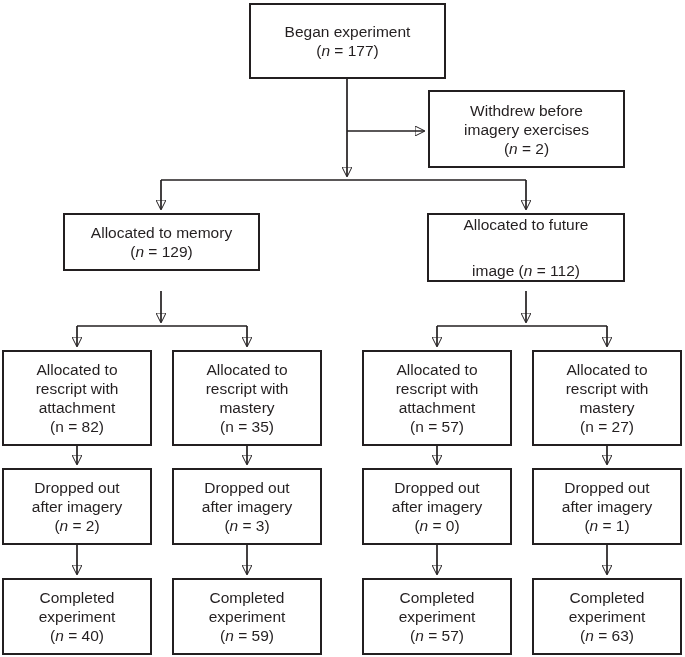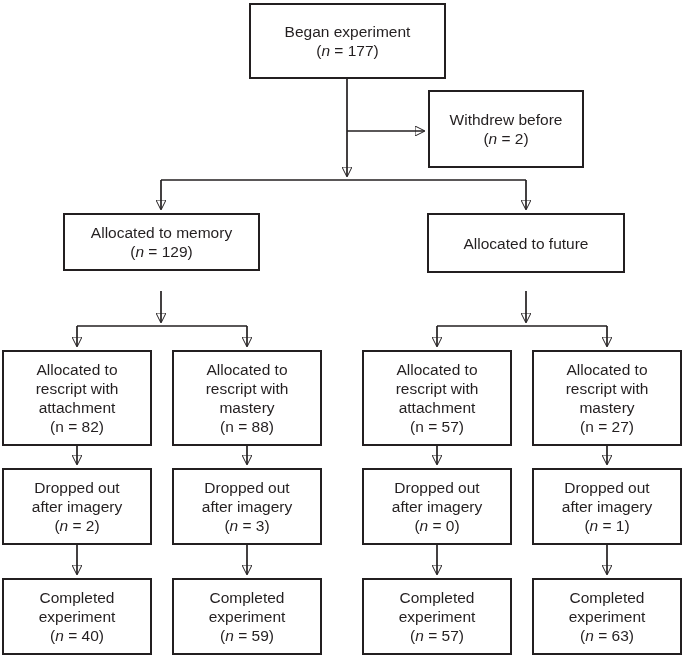--- a/index.html
+++ b/index.html
@@ -73,46 +73,48 @@
       <line x1="437" y1="545" x2="437" y2="574" marker-end="url(#ah)"></line>
       <line x1="607" y1="545" x2="607" y2="574" marker-end="url(#ah)"></line>
     </g>
   </svg>
 
   <div class="box" style="left:249px;top:3px;width:197px;height:76px;">
     <div class="ln">Began experiment</div>
     <div class="ln"><span>(</span><span class="n-italic">n</span><span> = 177)</span></div>
   </div>
 
-  <div class="box" style="left:428px;top:90px;width:156px;height:78px;">
+  <div class="box" style="left:428px;top:90px;width:197px;height:78px;">
     <div class="ln">Withdrew before</div>
+    <div class="ln">imagery exercises</div>
     <div class="ln"><span>(</span><span class="n-italic">n</span><span> = 2)</span></div>
   </div>
 
   <div class="box" style="left:63px;top:213px;width:197px;height:58px;">
     <div class="ln">Allocated to memory</div>
     <div class="ln"><span>(</span><span class="n-italic">n</span><span> = 129)</span></div>
   </div>
 
-  <div class="box" style="left:427px;top:213px;width:198px;height:60px;">
+  <div class="box" style="left:427px;top:213px;width:198px;height:69px;justify-content:space-between;">
     <div class="ln">Allocated to future</div>
+    <div class="ln"><span>image (</span><span class="n-italic">n</span><span> = 112)</span></div>
   </div>
 
   <div class="box" style="left:2px;top:350px;width:150px;height:96px;">
     <div class="ln">Allocated to</div>
     <div class="ln">rescript with</div>
     <div class="ln">attachment</div>
     <div class="ln"><span>(</span><span class="n-upright">n</span><span> = 82)</span></div>
   </div>
 
   <div class="box" style="left:172px;top:350px;width:150px;height:96px;">
     <div class="ln">Allocated to</div>
     <div class="ln">rescript with</div>
     <div class="ln">mastery</div>
-    <div class="ln"><span>(</span><span class="n-upright">n</span><span> = 88)</span></div>
+    <div class="ln"><span>(</span><span class="n-upright">n</span><span> = 35)</span></div>
   </div>
 
   <div class="box" style="left:362px;top:350px;width:150px;height:96px;">
     <div class="ln">Allocated to</div>
     <div class="ln">rescript with</div>
     <div class="ln">attachment</div>
     <div class="ln"><span>(</span><span class="n-upright">n</span><span> = 57)</span></div>
   </div>
 
   <div class="box" style="left:532px;top:350px;width:150px;height:96px;">

